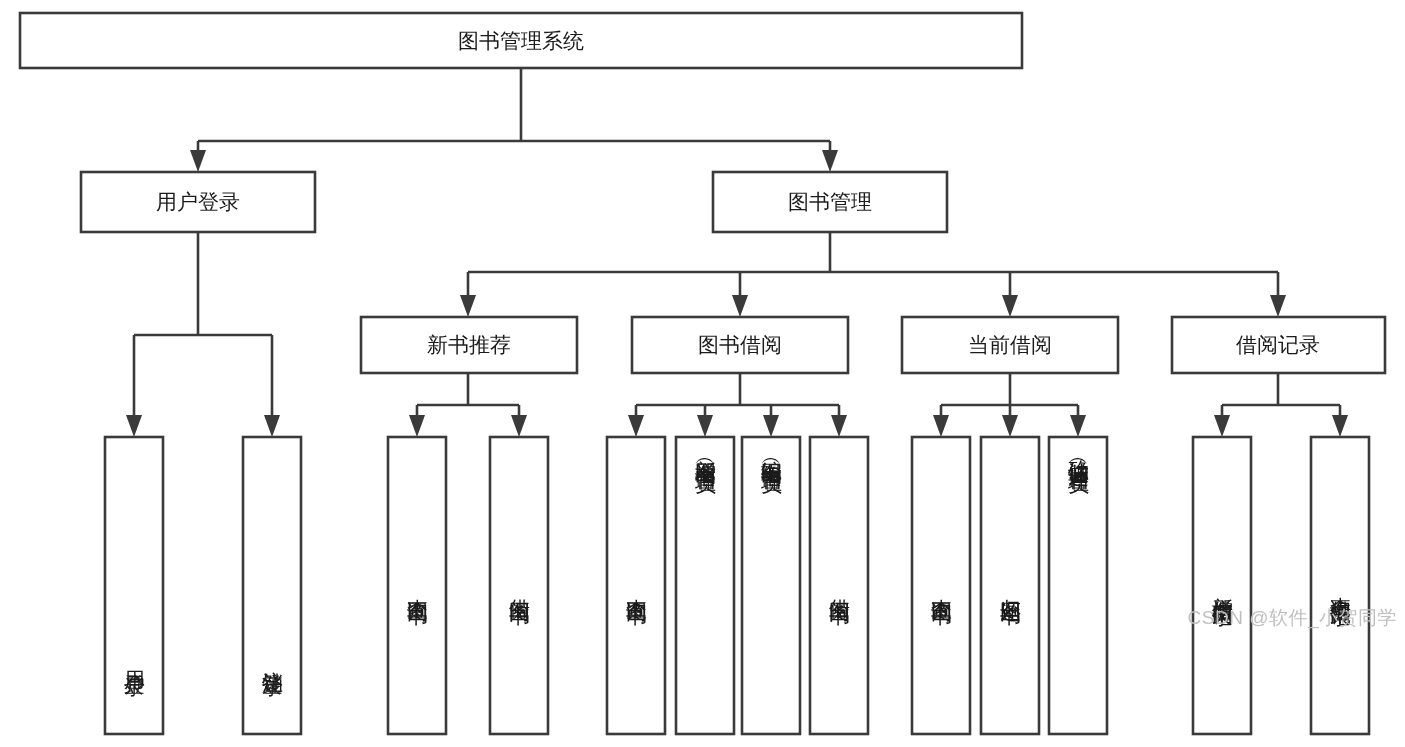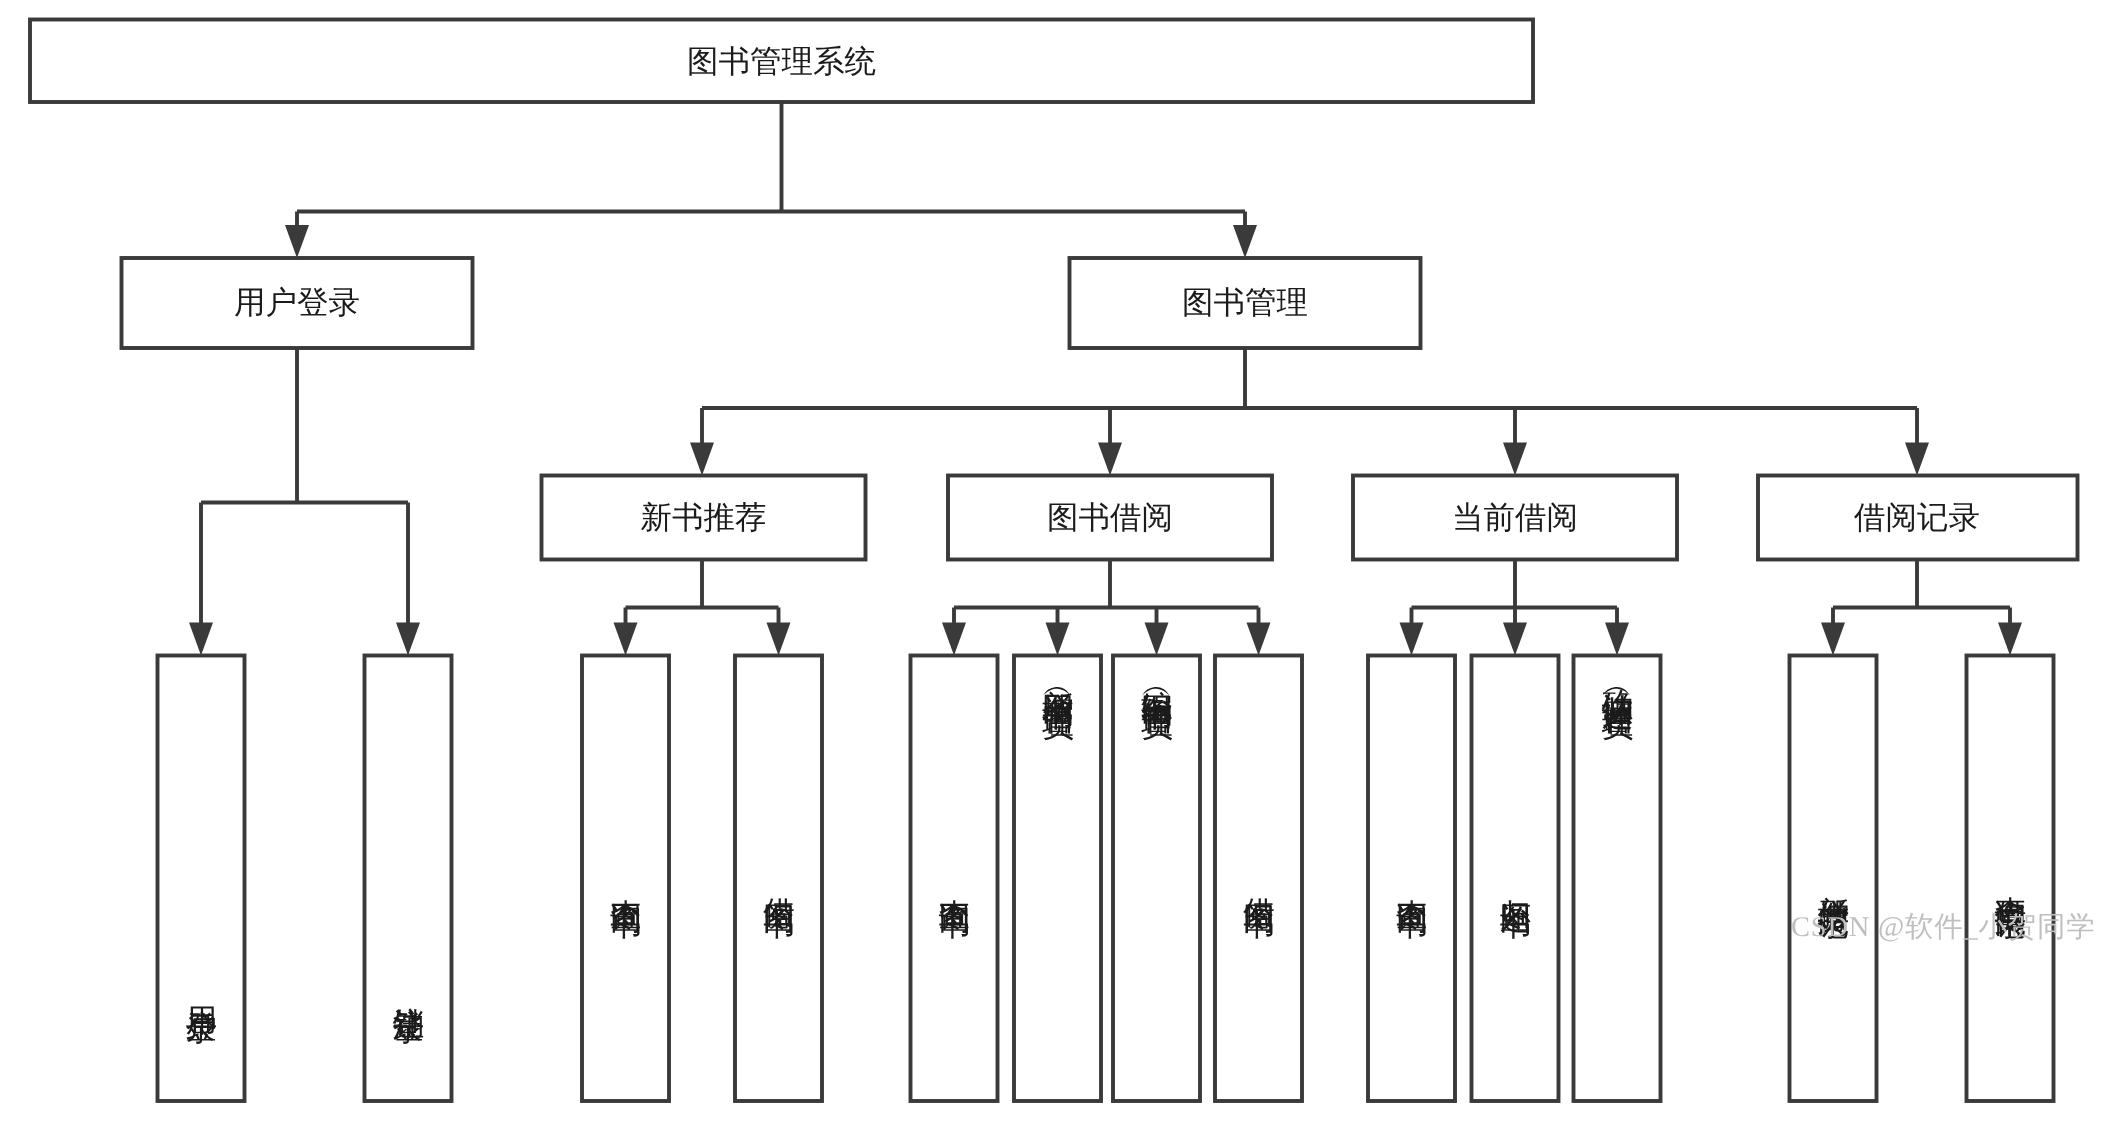--- a/index.html
+++ b/index.html
@@ -68,21 +68,21 @@
     white-space: nowrap;
   }
   .vlabel.align-center { align-items: center; }
   .vlabel.align-start  { align-items: flex-start; }
   .vlabel.align-end    { align-items: flex-end; }
 
   .watermark {
     position: absolute;
     right: 8px;
     bottom: 4px;
-    font-family: Liberation Serif, serif;
+    font-family: Liberation Sans, sans-serif;
     font-size: 19px;
     color: #bfbfbf;
     letter-spacing: 0.5px;
     white-space: nowrap;
     user-select: none;
     text-align: center;
   }
 </style>
 </head>
 <body>

